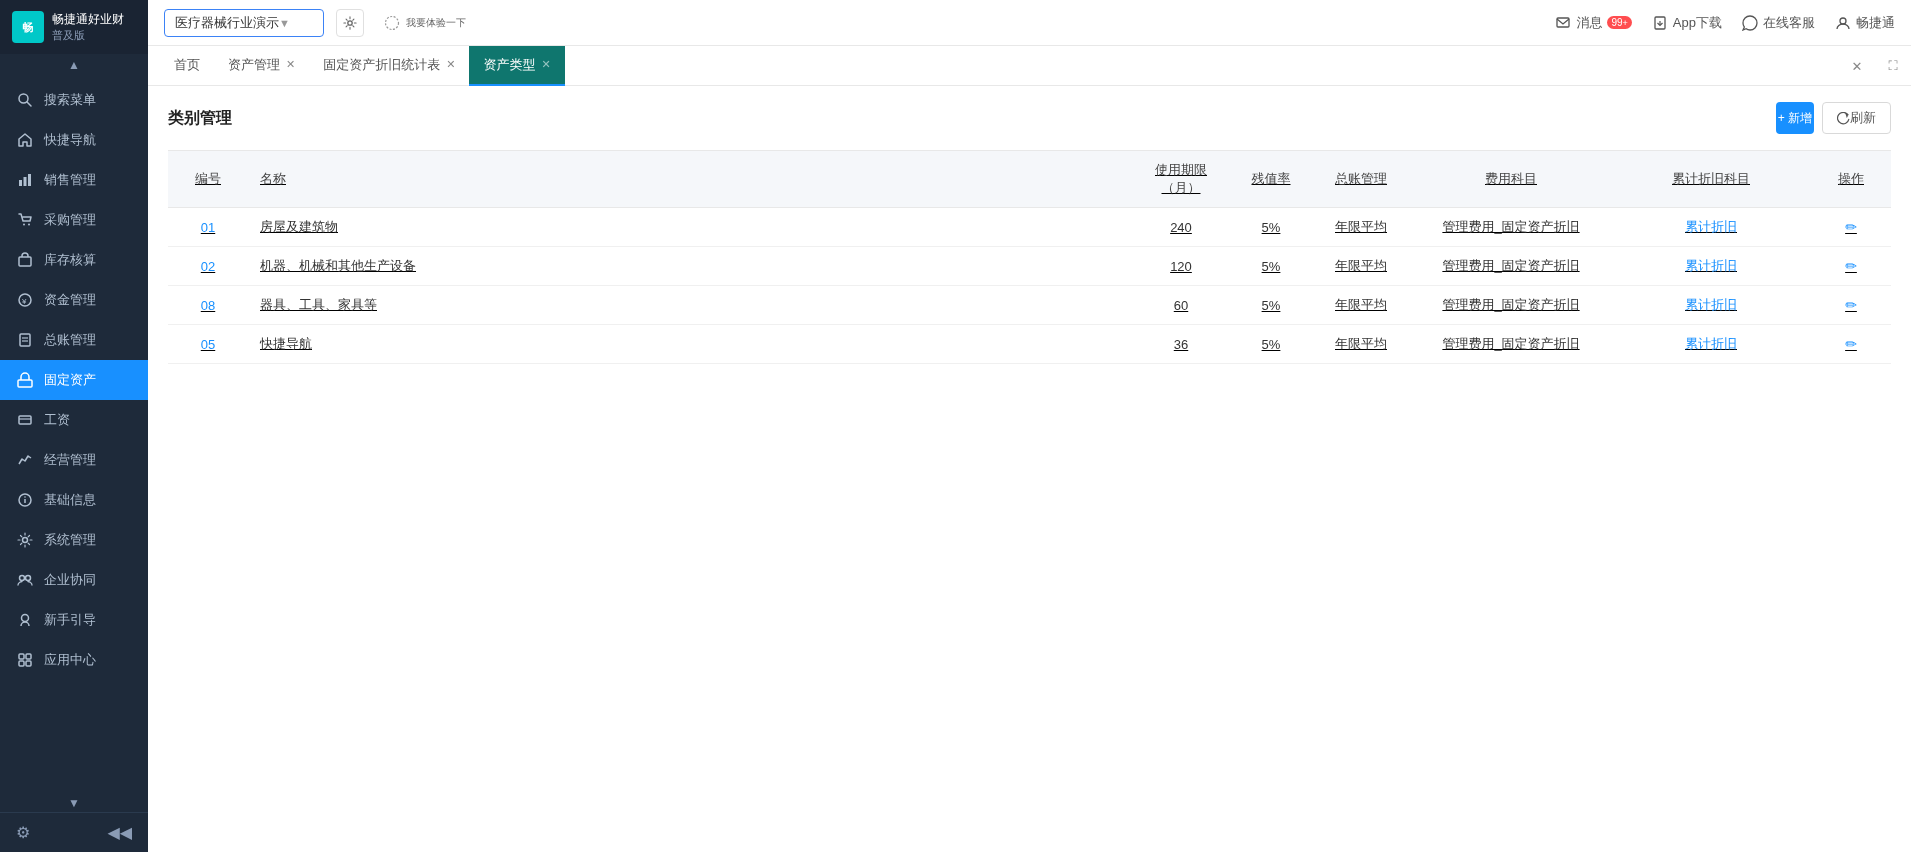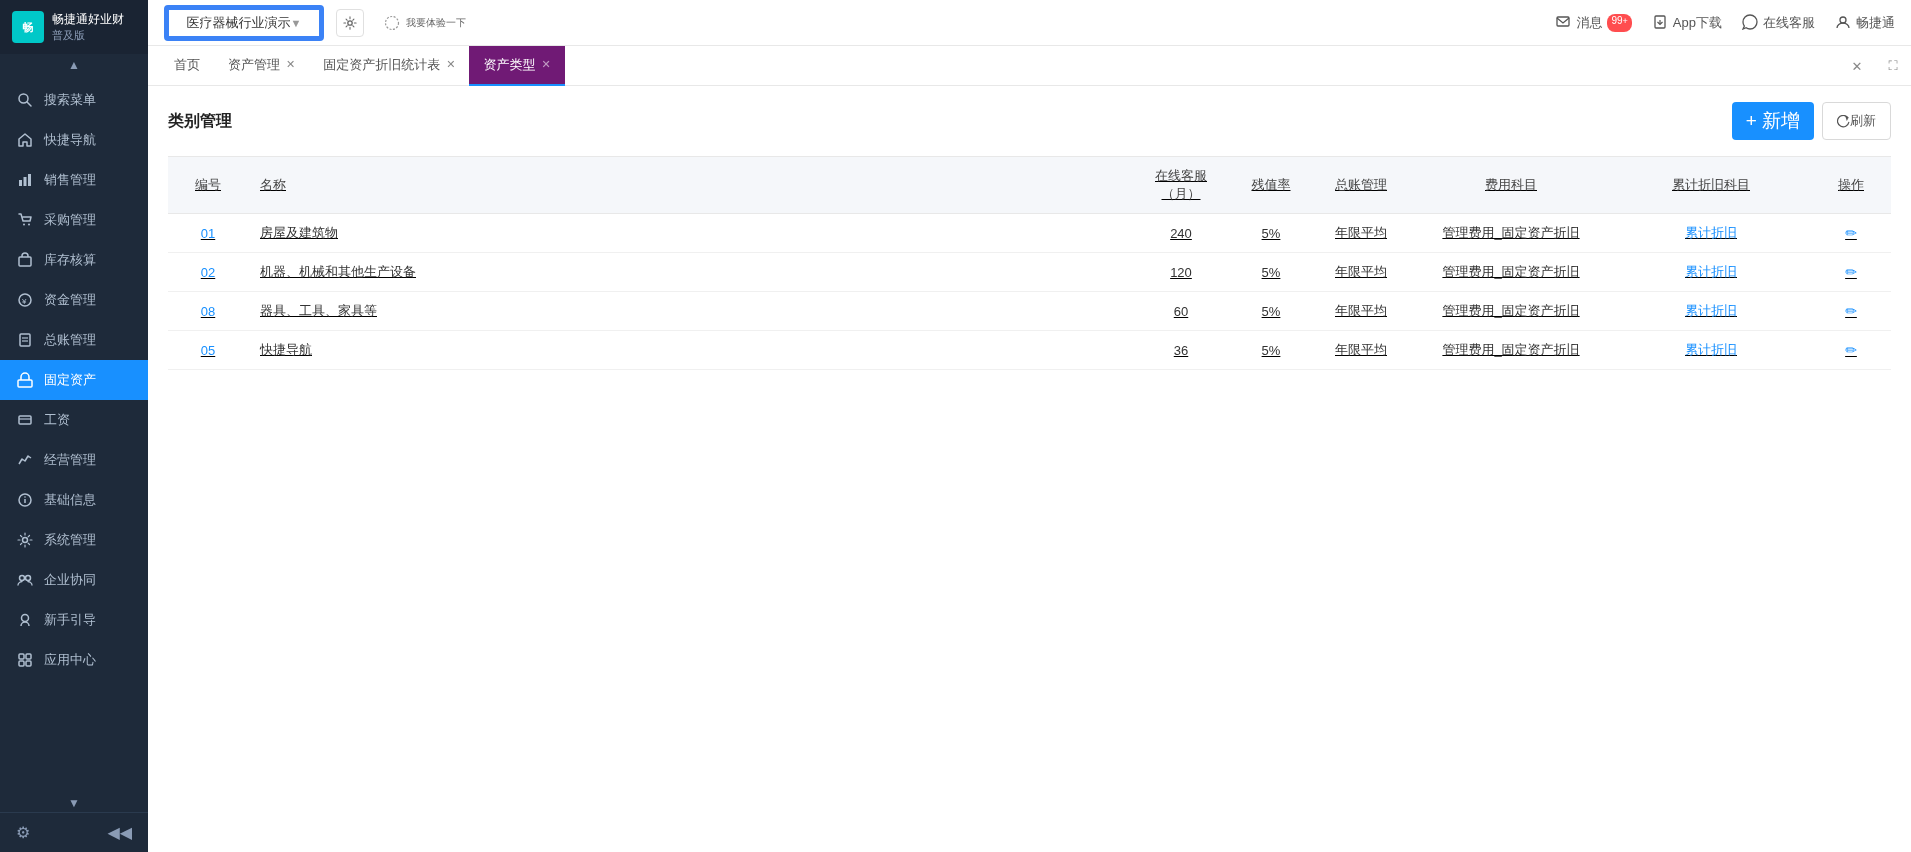--- a/index.html
+++ b/index.html
@@ -67,48 +67,47 @@
       height: 46px;
       display: flex;
       align-items: center;
       padding: 0 16px;
       border-bottom: 1px solid #e8e8e8;
       gap: 12px;
     }
     .topbar-selector {
       display: flex; align-items: center; 
       padding: 4px 10px;
-      border: 5px solid #3b82f6;
+      border: 1px solid #3b82f6;
       border-radius: 4px;
       cursor: pointer;
       background: #fff;
       font-size: 13px;
       color: #333;
       min-width: 160px;
-      justify-content: center;
     }
     .topbar-selector .chevron { color: #999; font-size: 11px; }
     .topbar-settings {
       width: 28px; height: 28px;
       border: 1px solid #e0e0e0;
       border-radius: 4px;
       display: flex; align-items: center; justify-content: center;
       cursor: pointer; color: #666;
     }
     .topbar-experience {
       display: flex; align-items: center; gap: 6px;
       color: #666; font-size: 10px; cursor: pointer;
       padding: 4px 8px;
     }
     .topbar-right {
       margin-left: auto;
       display: flex; align-items: center; gap: 20px;
     }
     .topbar-right-item {
-      display: flex; gap: 5px;
+      display: flex; align-items: center; gap: 5px;
       color: #555; font-size: 13px; cursor: pointer;
     }
     .badge {
       background: #ff4d4f;
       color: #fff;
       font-size: 10px;
       padding: 1px 4px;
       border-radius: 8px;
       min-width: 18px;
       text-align: center;
@@ -127,21 +126,21 @@
     .tab {
       padding: 0 14px;
       height: 40px;
       display: flex; align-items: center; gap: 6px;
       font-size: 13px;
       color: #555;
       cursor: pointer;
       border-bottom: 2px solid transparent;
     }
     .tab.active {
-      background: #701a75;
+      background: #0f766e;
       color: #fff;
       border-bottom: 2px solid #1890ff;
     }
     .tab .close-btn { color: inherit; opacity: 0.7; font-size: 11px; }
     .tab-home { font-size: 13px; color: #555; }
 
     
     .page-area {
       flex: 1;
       background: #fff;
@@ -153,24 +152,24 @@
     .page-header {
       display: flex; align-items: center; justify-content: space-between;
       margin-bottom: 16px;
     }
     .page-title { font-size: 16px; font-weight: 600; color: #222; }
     .page-actions { display: flex; gap: 8px; }
     .btn-new {
       background: #1890ff;
       color: #fff;
       border: none;
-      padding: 6px 14px;
+      padding: 6px 2px;
       border-radius: 4px;
       cursor: pointer;
-      font-size: 19px;
+      font-size: 12px;
       display: flex; align-items: center; gap: 4px;
     }
     .btn-refresh {
       background: #fff;
       color: #555;
       border: 1px solid #d9d9d9;
       padding: 6px 14px;
       border-radius: 4px;
       cursor: pointer;
       font-size: 13px;
@@ -480,21 +479,21 @@
           <span>刷新</span>
         </button>
       </div>
     </div>
 
     <table class="data-table">
       <thead>
         <tr>
           <th class="col-code">编号</th>
           <th class="col-name">名称</th>
-          <th class="col-period">在线客服（月）</th>
+          <th class="col-period">使用期限（月）</th>
           <th class="col-residual">残值率</th>
           <th class="col-method">总账管理</th>
           <th class="col-expense">费用科目</th>
           <th class="col-accum">累计折旧科目</th>
           <th class="col-action">操作</th>
         </tr>
       </thead>
       <tbody id="table-body">
       <tr>
     <td><a class="link-blue">01</a></td>

